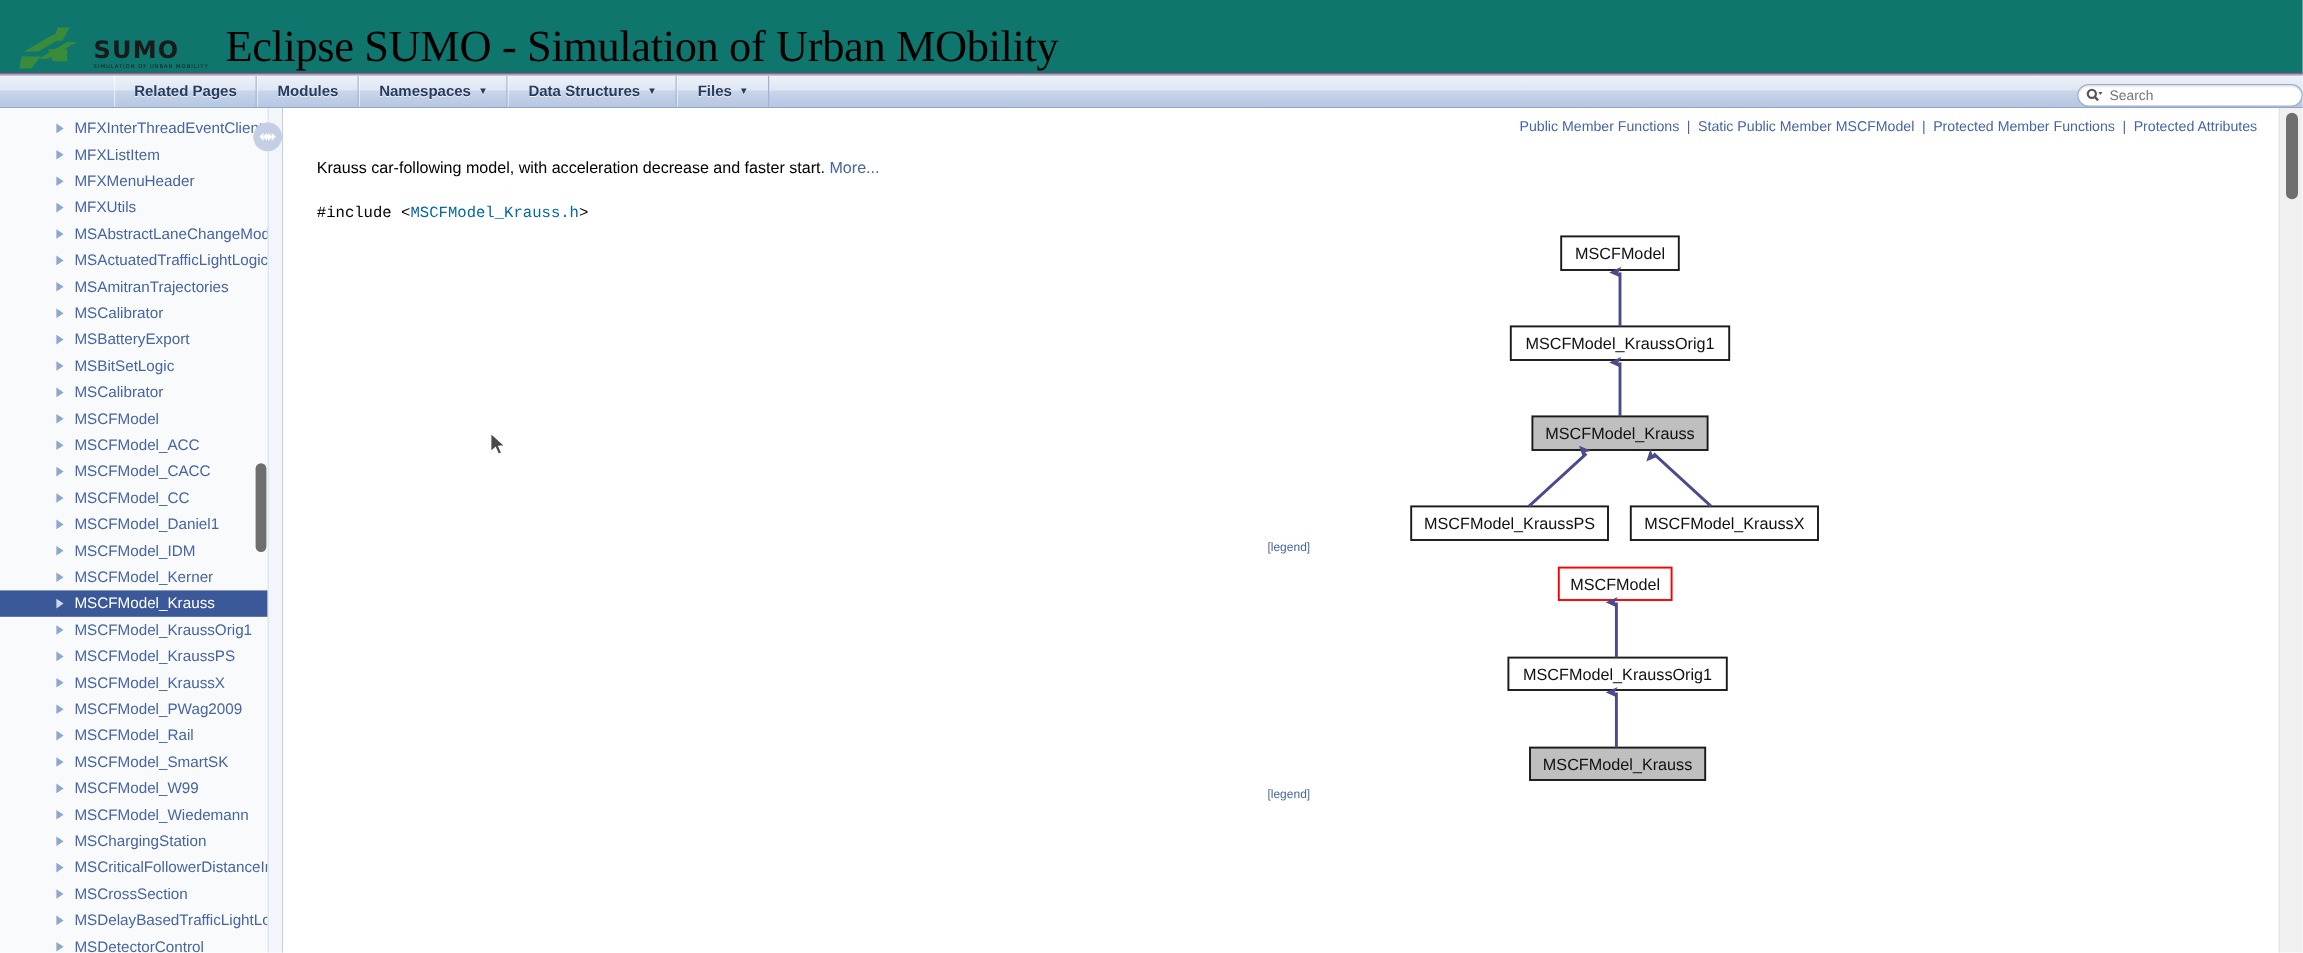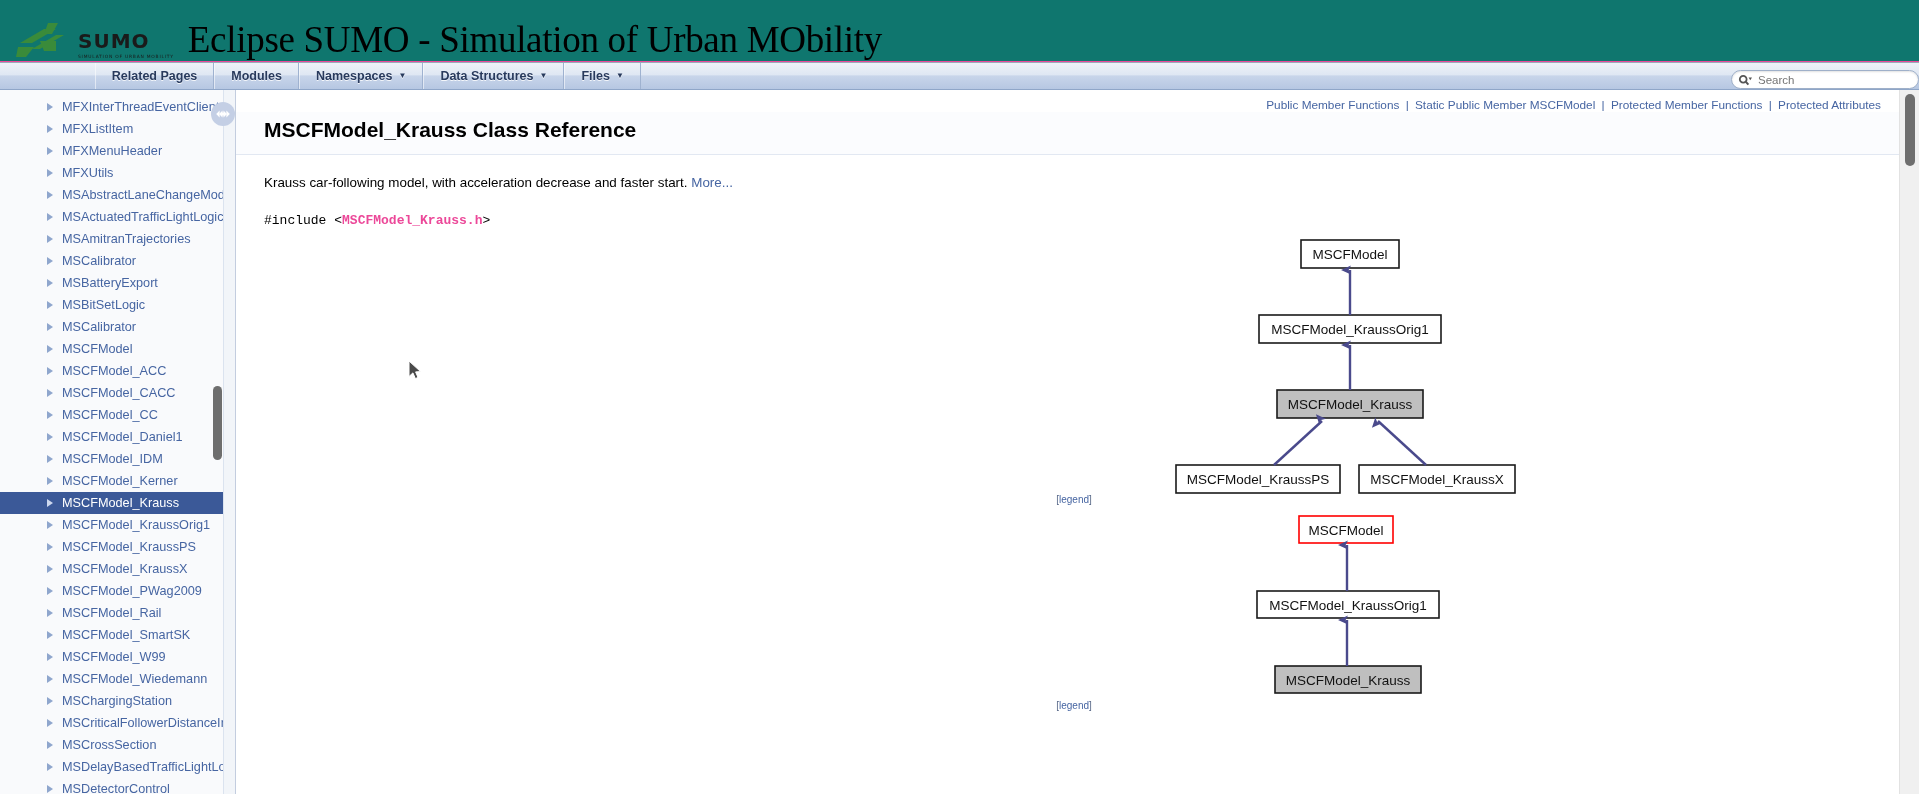--- a/index.html
+++ b/index.html
@@ -230,21 +230,21 @@
     line-height: 1.55;
   }
   .brief { padding-top: 18px; }
   .brief a { color: #4665a2; text-decoration: none; cursor: pointer; }
   .include-line {
     padding-top: 17px;
     font-family: "Liberation Mono", monospace;
     font-size: 13px;
   }
   .include-line .kw { font-family: "Liberation Mono", monospace; }
-  .include-line a { color: #ec4899; text-decoration: none; cursor: pointer; font-weight: 700; }
+  .include-line a { color: #0369a1; text-decoration: none; cursor: pointer; font-weight: 400; }
   .diagram-caption { padding-top: 22px; font-size: 13.4px; }
 
   .diagram { position: relative; }
   .legend-link {
     text-align: center;
     font-size: 10px;
     color: #4665a2;
     cursor: pointer;
   }
   .legend-link .brk { color: #5b6b8a; }
@@ -484,23 +484,20 @@
       <div class="summary-links">
         <a>Public Member Functions</a>
         <span class="sep">|</span>
         <a>Static Public Member MSCFModel</a>
         <span class="sep">|</span>
         <a>Protected Member Functions</a>
         <span class="sep">|</span>
         <a>Protected Attributes</a>
       </div>
 
-      <div class="headertitle">
-        <div class="title">MSCFModel_Krauss Class Reference</div>
-      </div>
 
       <div class="contents">
 
         <div class="brief">
           <span>Krauss car-following model, with acceleration decrease and faster start.</span>
           <a>More...</a>
         </div>
 
         <div class="include-line">
           <span class="kw">#include</span>

